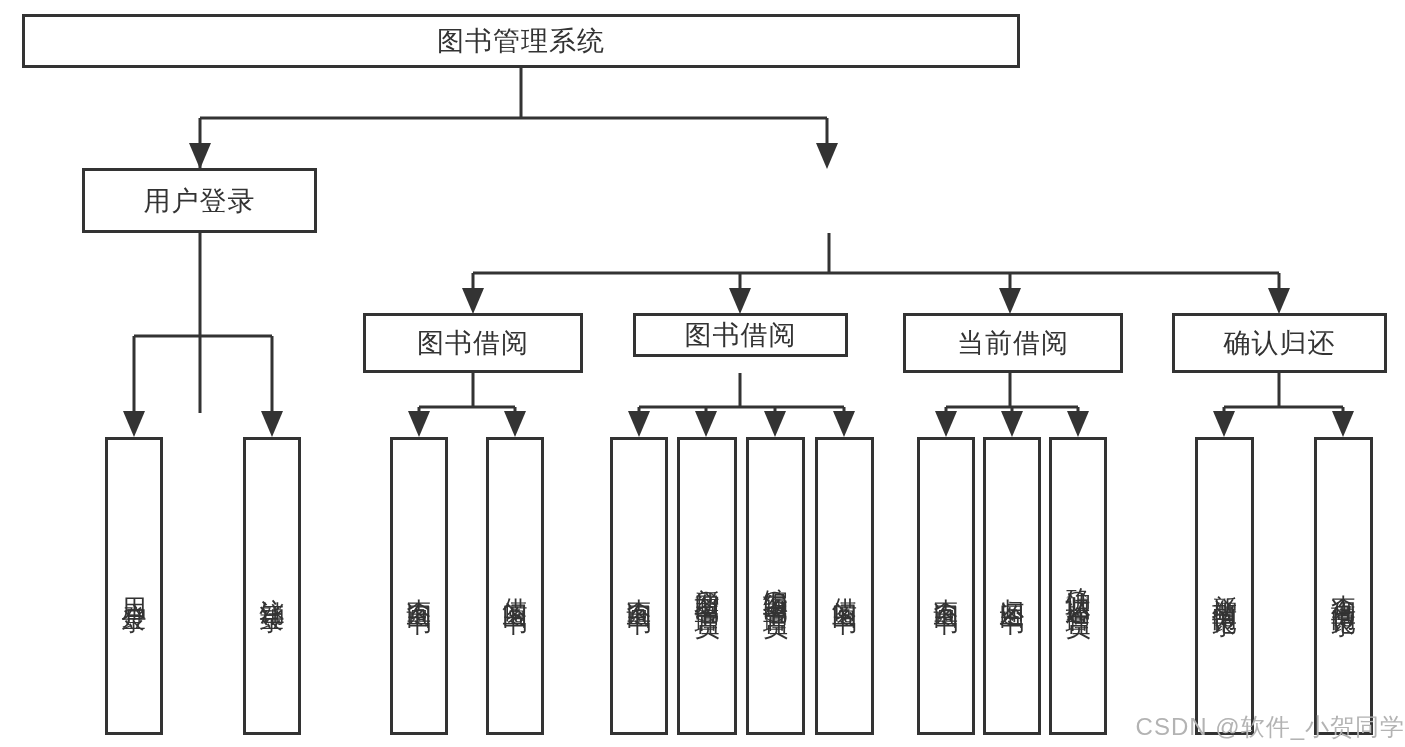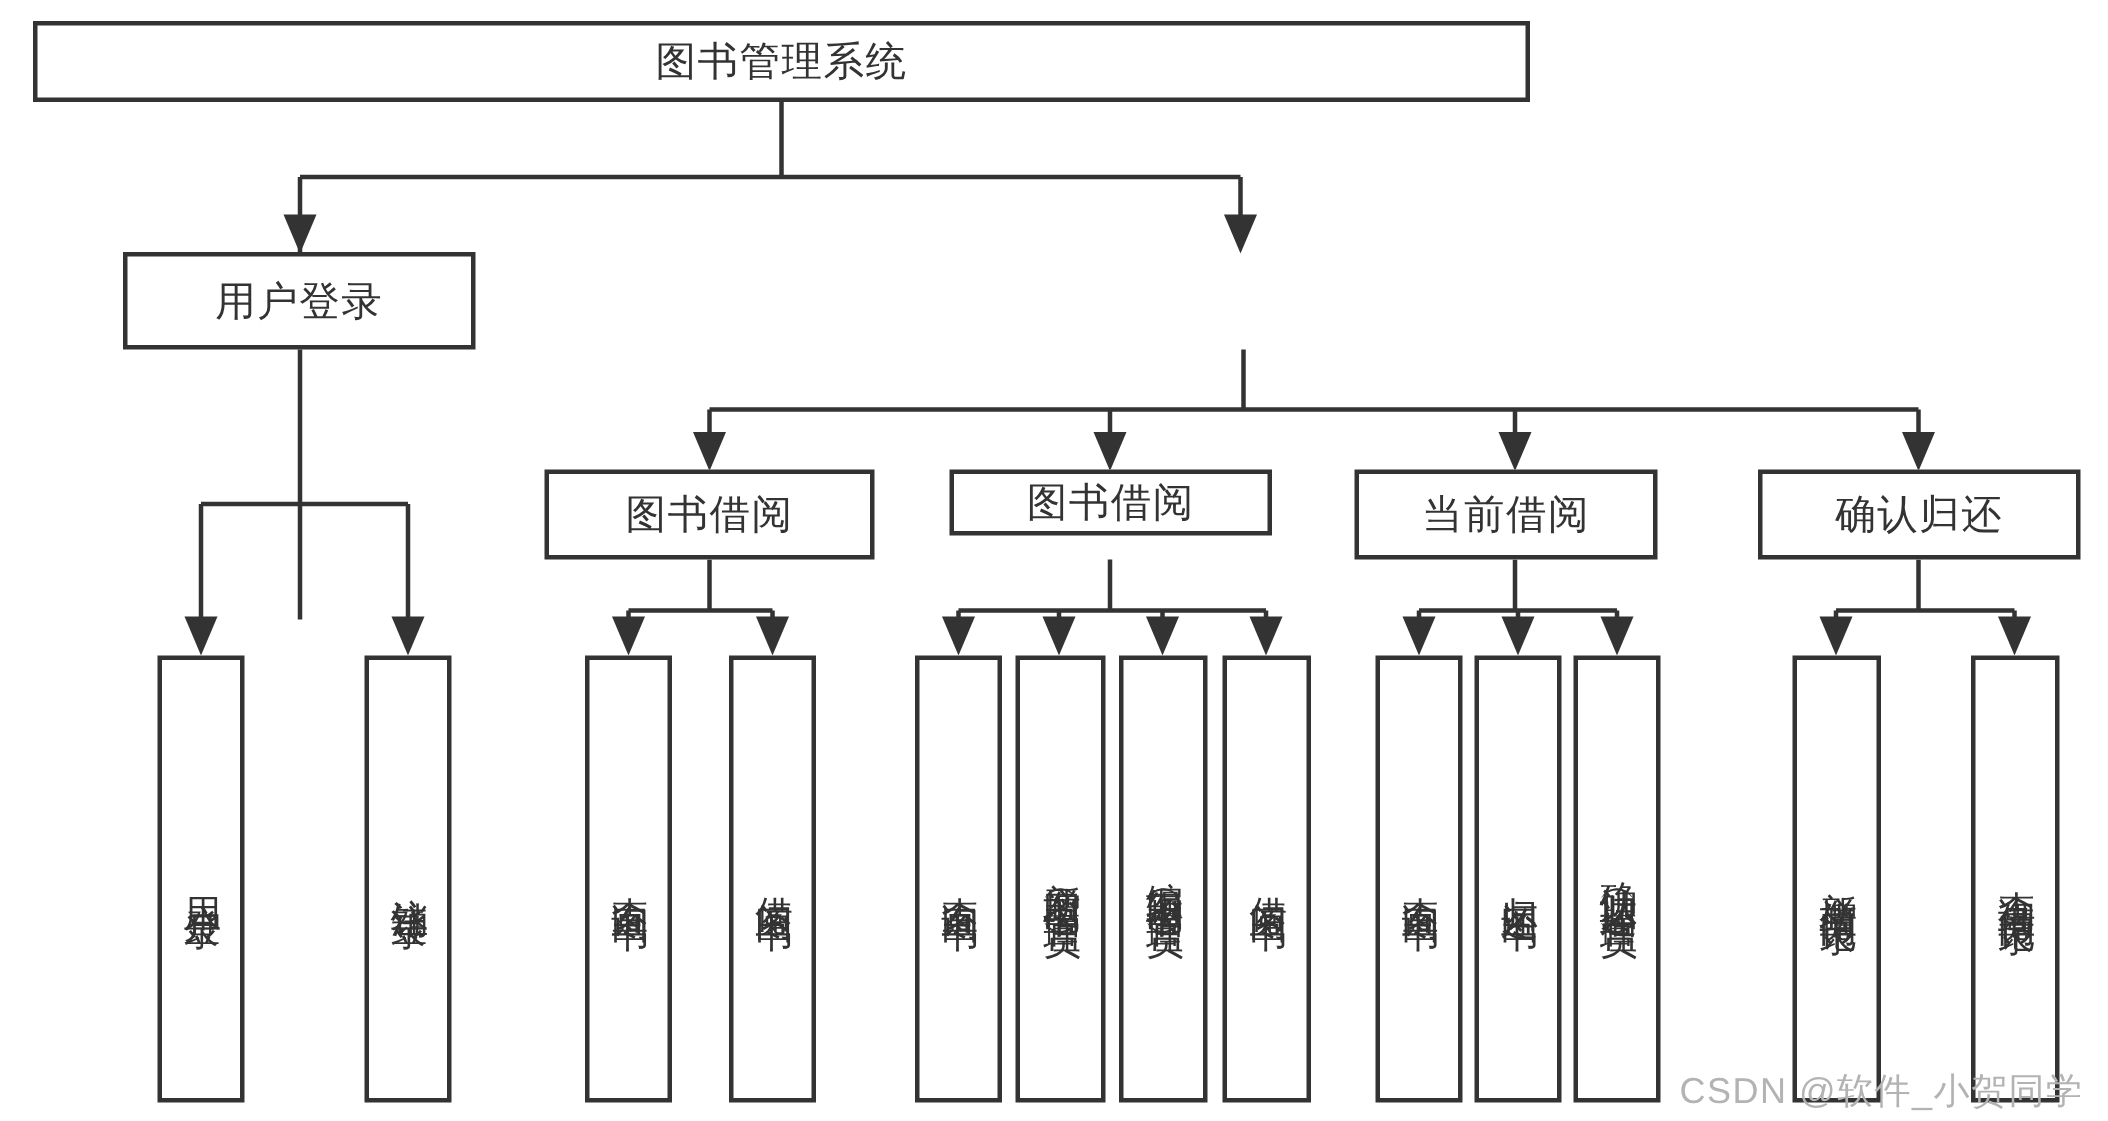--- a/index.html
+++ b/index.html
@@ -25,21 +25,21 @@
     top:437px;height:298px;width:58px;
     background:#fff;border:3px solid var(--line,#333);
     display:flex;align-items:center;justify-content:center;
   }
   .vbox span{
     writing-mode:vertical-rl;text-orientation:mixed;
     font-size:25px;letter-spacing:4px;color:var(--text,#333);
     white-space:nowrap;line-height:1;
   }
   .watermark{
-    position:absolute;right:16px;bottom:4px;z-index:2;
+    position:absolute;right:0;bottom:4px;z-index:2;
     font-size:24px;color:var(--watermark,#b3b3b3);letter-spacing:1px;
   }
 </style>
 </head>
 <body>
 
 <div class="canvas">
 
   <svg class="wires" width="1405" height="747" viewBox="0 0 1405 747" aria-hidden="true">
 
@@ -84,21 +84,21 @@
   <div class="hbox" style="left:82px;top:168px;width:235px;height:65px">
     <span>用户登录</span>
   </div>
 
   <div class="hbox" style="left:363px;top:313px;width:220px;height:60px">
     <span>图书借阅</span>
   </div>
   <div class="hbox" style="left:633px;top:313px;width:215px;height:44px">
     <span>图书借阅</span>
   </div>
-  <div class="hbox" style="left:903px;top:313px;width:202px;height:60px">
+  <div class="hbox" style="left:903px;top:313px;width:220px;height:60px">
     <span>当前借阅</span>
   </div>
   <div class="hbox" style="left:1172px;top:313px;width:215px;height:60px">
     <span>确认归还</span>
   </div>
 
   <div class="vbox" style="left:105px">
     <span>用户登录</span>
   </div>
   <div class="vbox" style="left:243px">

